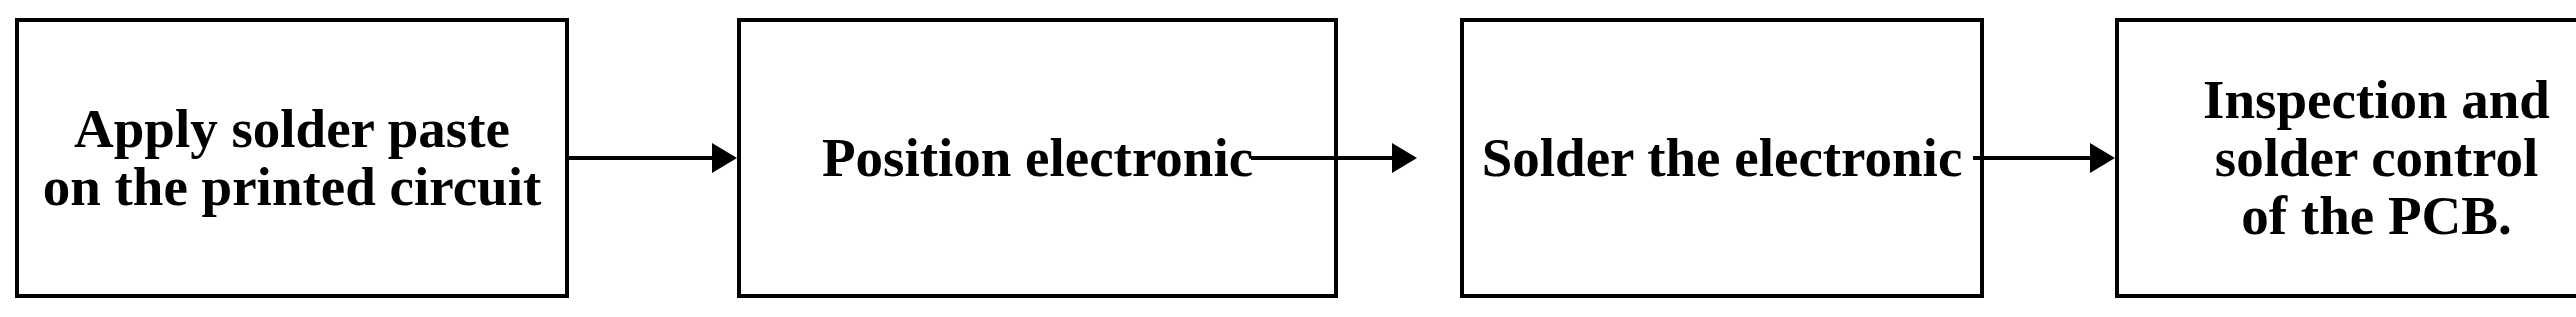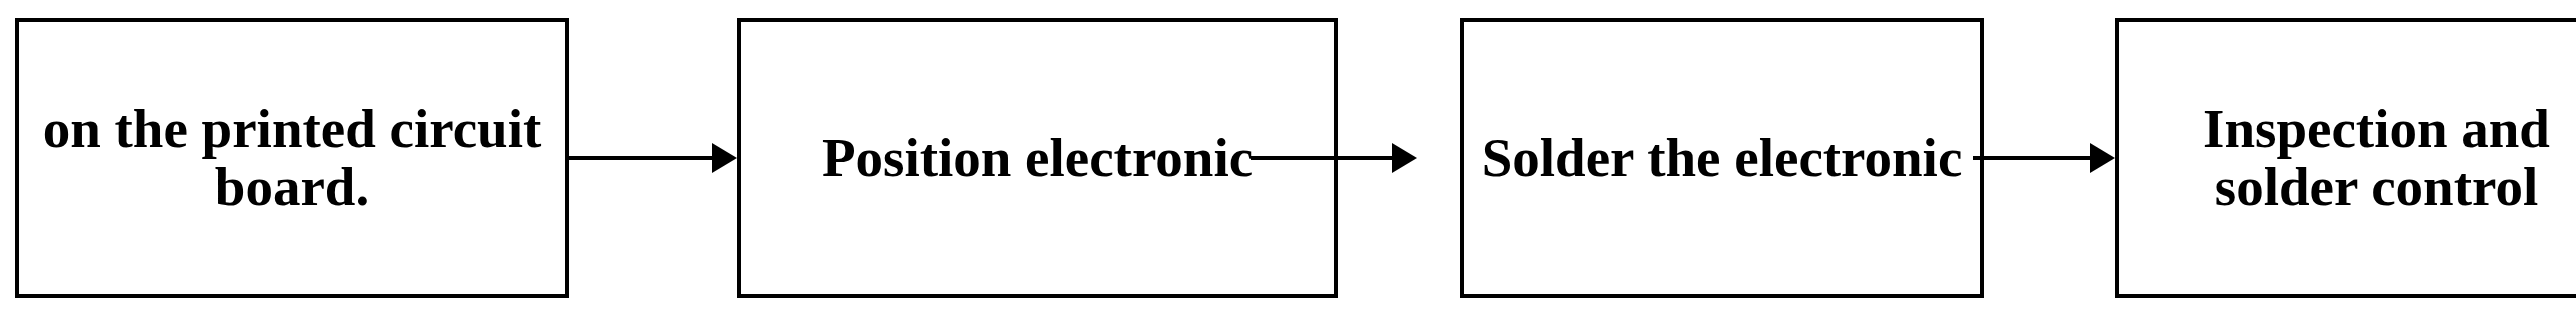--- a/index.html
+++ b/index.html
@@ -64,22 +64,22 @@
     border-left: 25px solid #000000;
   }
 </style>
 </head>
 <body>
 
 <div class="canvas">
 
   <div class="flow-box" style="left:15px; width:554px;">
     <div class="box-text">
+      <div class="text-line">Apply solder paste</div>
       <div class="text-line">on the printed circuit</div>
-      <div class="text-line">board.</div>
     </div>
   </div>
 
   <div class="flow-arrow" style="left:569px; width:168px;">
     <div class="arrow-shaft"></div>
     <div class="arrow-head"></div>
   </div>
 
   <div class="flow-box" style="left:737px; width:601px;">
     <div class="box-text">
@@ -100,17 +100,18 @@
 
   <div class="flow-arrow" style="left:1973px; width:142px;">
     <div class="arrow-shaft"></div>
     <div class="arrow-head"></div>
   </div>
 
   <div class="flow-box" style="left:2115px; width:523px;">
     <div class="box-text">
       <div class="text-line">Inspection and</div>
       <div class="text-line">solder control</div>
+      <div class="text-line">of the PCB.</div>
     </div>
   </div>
 
 </div>
 
 
 </body></html>

